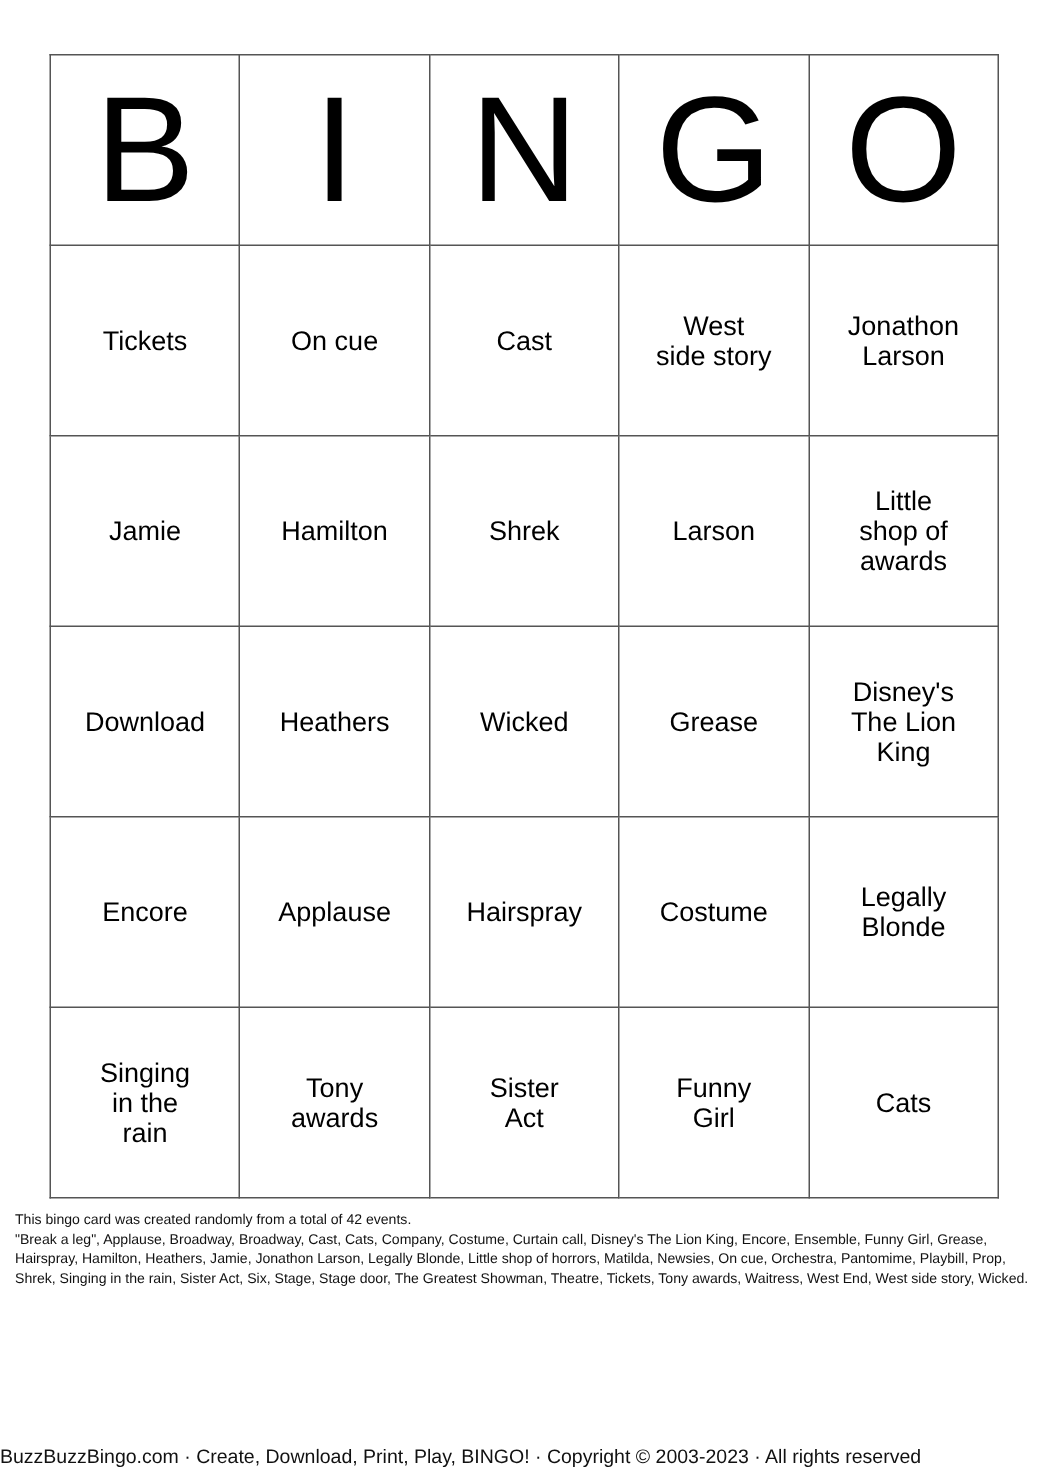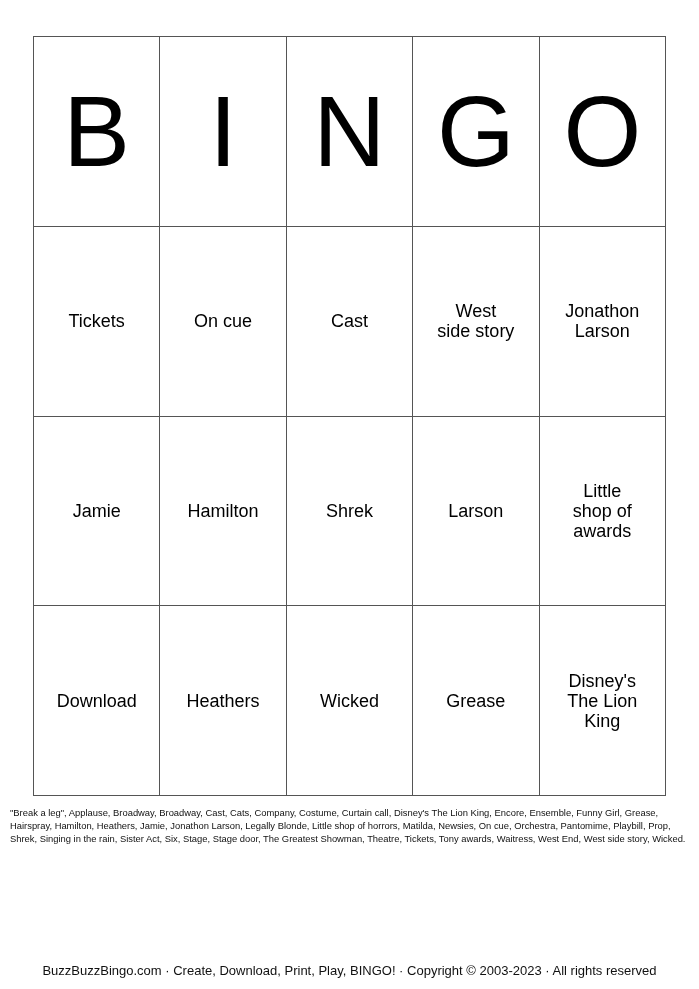--- a/index.html
+++ b/index.html
@@ -48,21 +48,21 @@
       font-size: 9.4px;
       line-height: 13px;
       color: #111;
     }
     .notes p { margin: 0; }
     .footer {
       position: absolute;
       left: 0;
       top: 963px;
       width: 699px;
-      text-align: center;
+      text-align: left;
       font-size: 13px;
       color: #111;
     }
   </style>
 </head>
 <body>
 
 <table class="card">
   <tbody>
       <tr>
@@ -92,20 +92,41 @@
   </tr>
   <tr>
     <td>Download</td>
     <td>Heathers</td>
     <td>Wicked</td>
     <td>Grease</td>
     <td>Disney's
 The Lion
 King</td>
   </tr>
+  <tr>
+    <td>Encore</td>
+    <td>Applause</td>
+    <td>Hairspray</td>
+    <td>Costume</td>
+    <td>Legally
+Blonde</td>
+  </tr>
+  <tr>
+    <td>Singing
+in the
+rain</td>
+    <td>Tony
+awards</td>
+    <td>Sister
+Act</td>
+    <td>Funny
+Girl</td>
+    <td>Cats</td>
+  </tr>
 </tbody>
   </table>
 
 <div class="notes">
+  <p>This bingo card was created randomly from a total of 42 events.</p>
   <p>"Break a leg", Applause, Broadway, Broadway, Cast, Cats, Company, Costume, Curtain call, Disney's The Lion King, Encore, Ensemble, Funny Girl, Grease, Hairspray, Hamilton, Heathers, Jamie, Jonathon Larson, Legally Blonde, Little shop of horrors, Matilda, Newsies, On cue, Orchestra, Pantomime, Playbill, Prop, Shrek, Singing in the rain, Sister Act, Six, Stage, Stage door, The Greatest Showman, Theatre, Tickets, Tony awards, Waitress, West End, West side story, Wicked.</p>
 </div>
 
 <div class="footer">BuzzBuzzBingo.com · Create, Download, Print, Play, BINGO! · Copyright © 2003-2023 · All rights reserved</div>
 
 </body></html>

